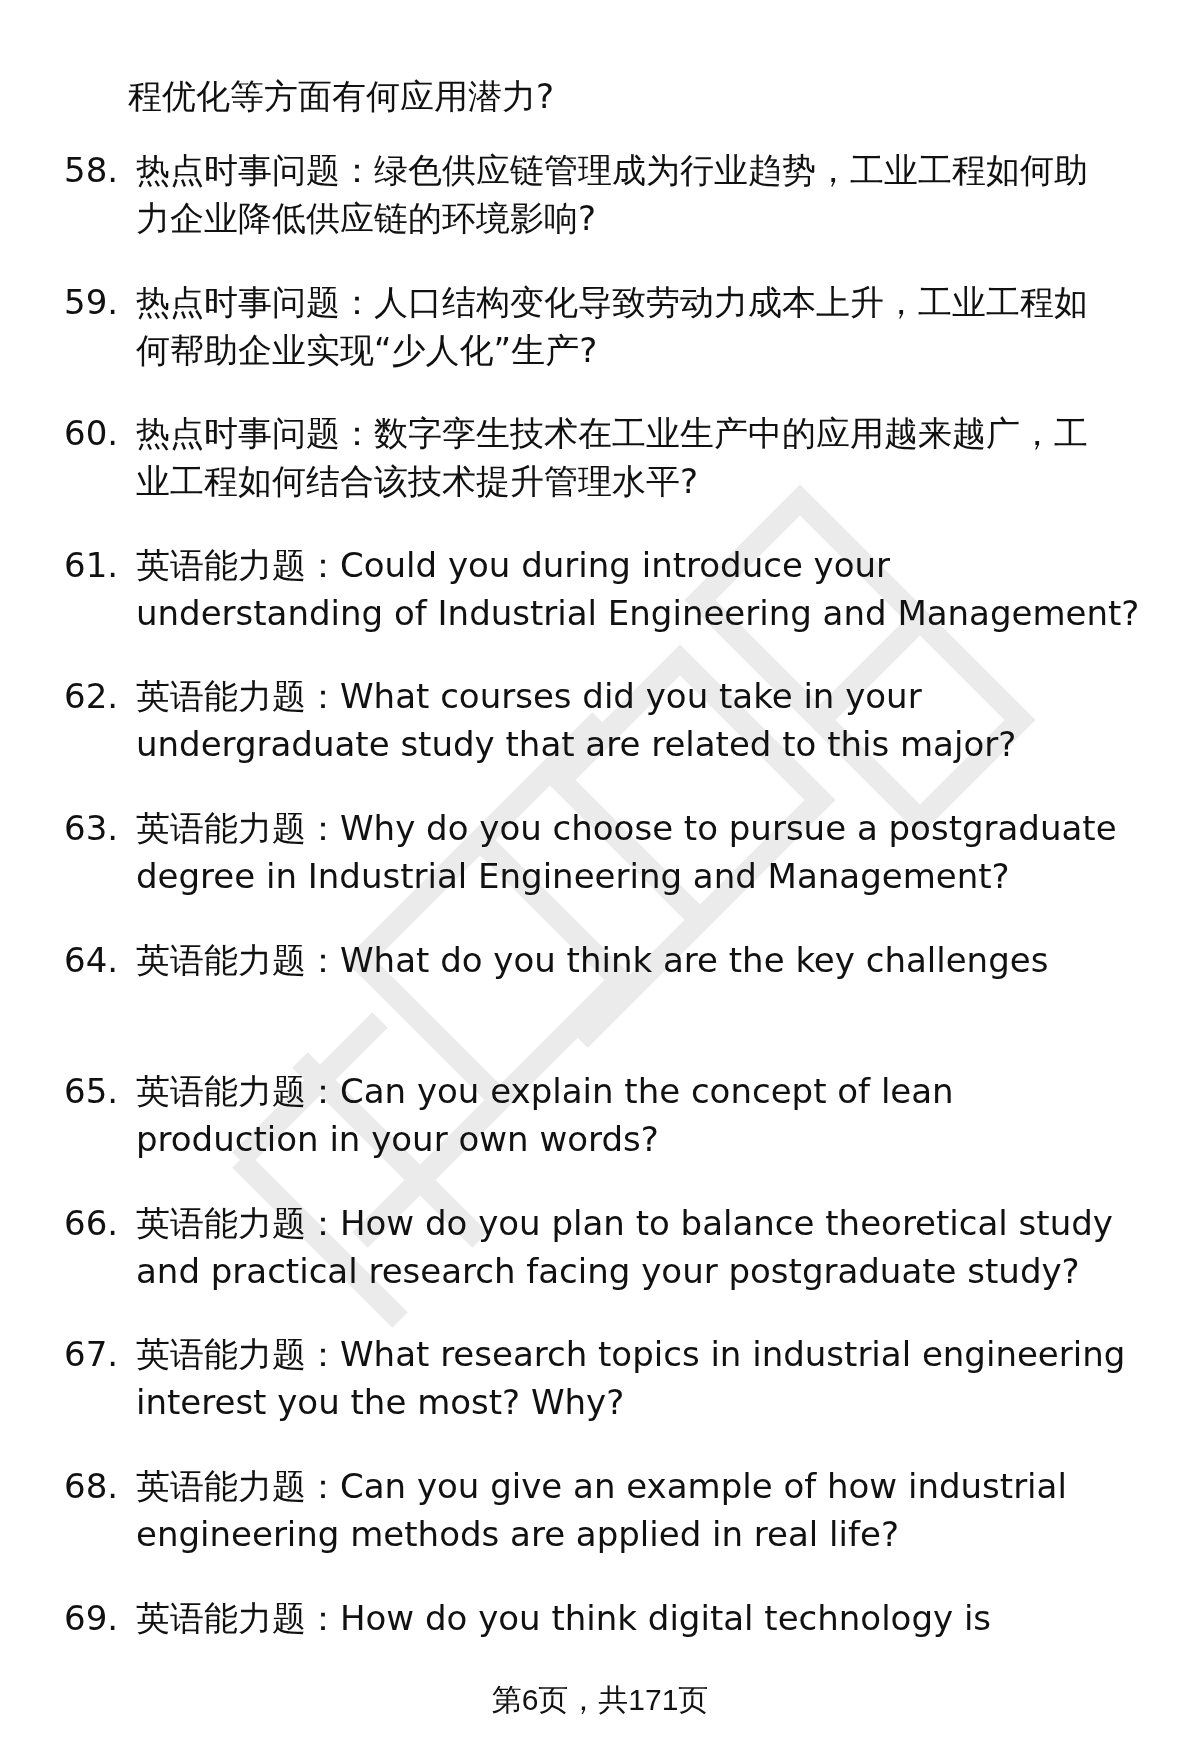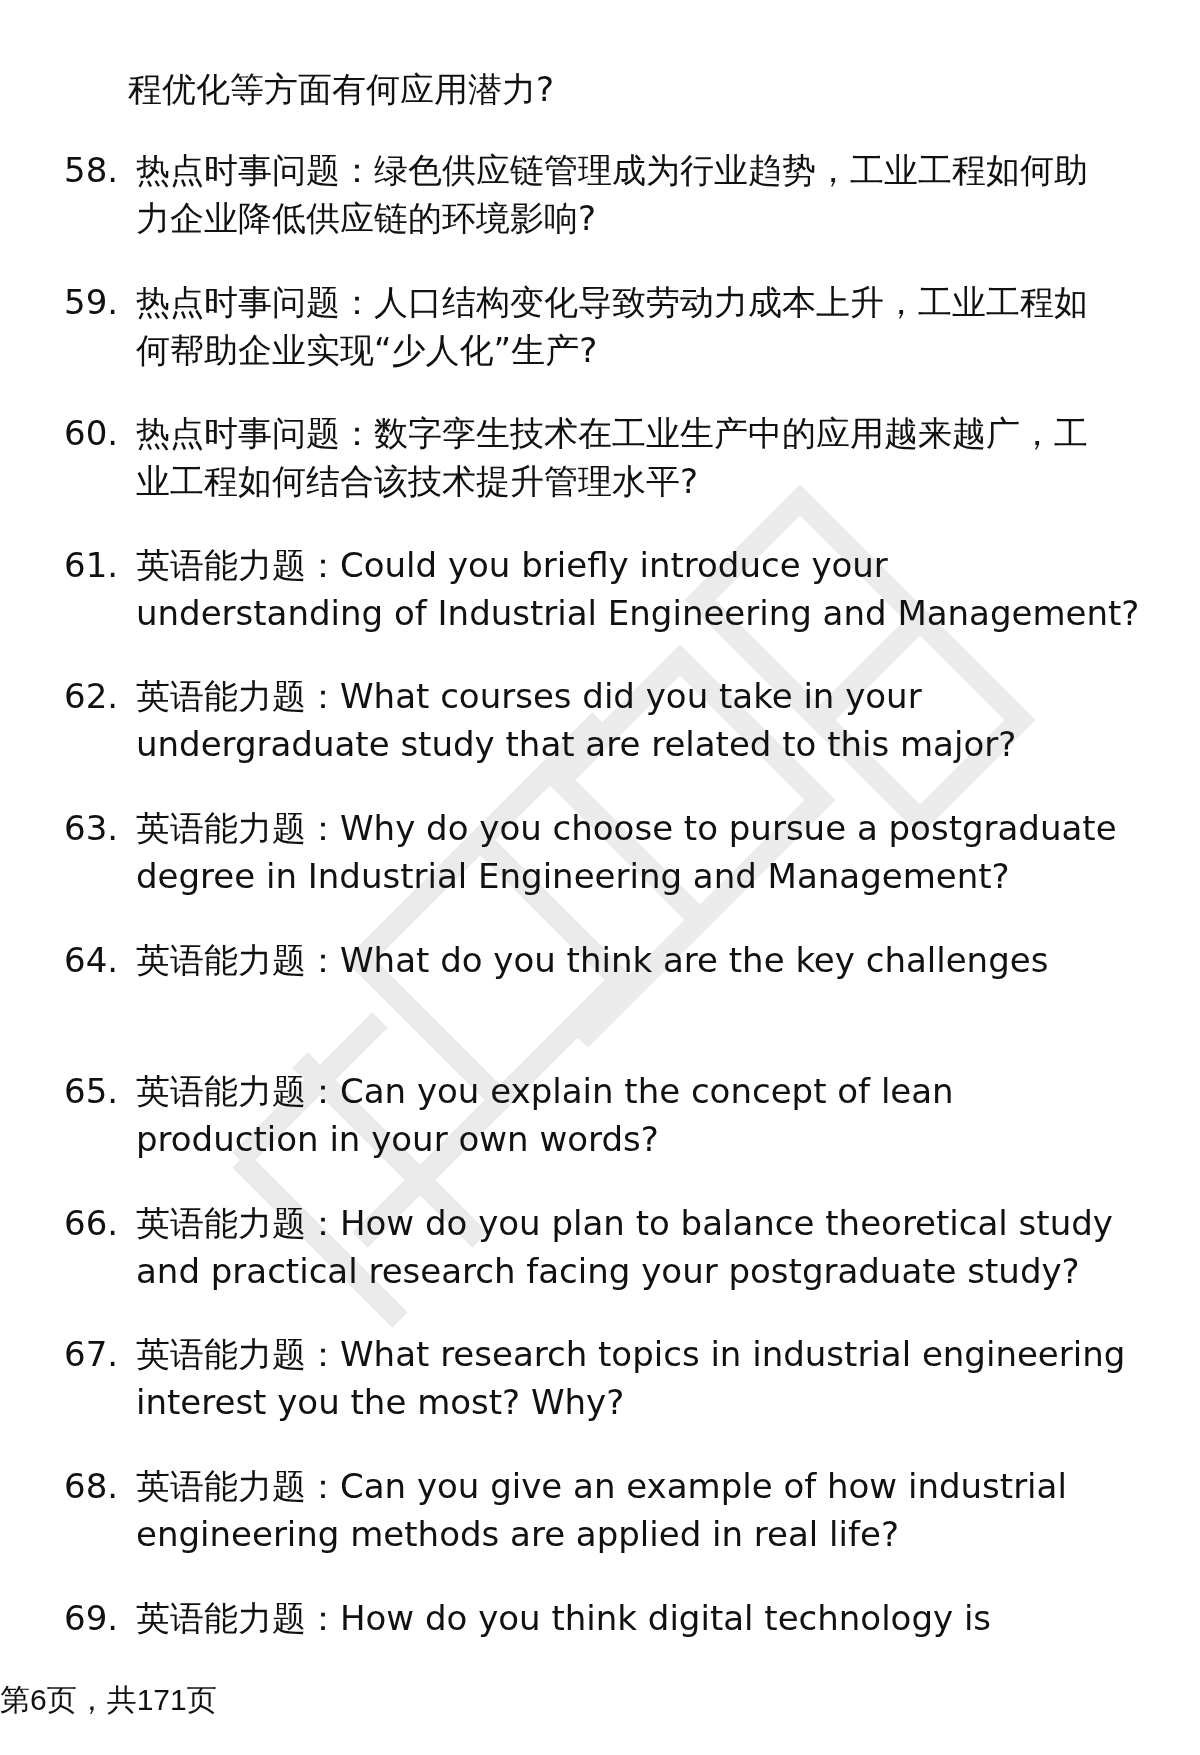--- a/index.html
+++ b/index.html
@@ -7,37 +7,37 @@
     width: 1200px; height: 1755px; position: relative; overflow: hidden;
     font-family: "DejaVu Sans", "Liberation Sans", sans-serif;
     color: #111111;
   }
   .watermark {
     position: absolute; left: 180px; top: 460px; width: 880px; height: 880px;
     pointer-events: none; z-index: 0;
   }
   .page { position: absolute; left: 0; top: 0; width: 1200px; height: 1755px; z-index: 1; }
   .cont {
-    position: absolute; left: 128px; top: 65px;
+    position: absolute; left: 128px; top: 72px;
     font-size: 34px; line-height: 48px; white-space: nowrap;
   }
   .item {
     position: absolute; left: 0; width: 1200px;
     font-size: 34px; line-height: 48px;
   }
   .num {
     position: absolute; left: 52px; top: 0; width: 76px; white-space: nowrap; margin-left: 12px;
   }
   .text {
     position: absolute; left: 128px; top: 0; width: 1040px;
   }
   .text span.line { display: block; white-space: nowrap; margin-left: 8px; }
   .footer {
     position: absolute; left: 0; width: 1200px; top: 1680px;
-    font-size: 30px; line-height: 40px;
+    text-align: center; font-size: 30px; line-height: 40px;
     font-family: "Liberation Sans", "DejaVu Sans", sans-serif;
   }
 </style>
 </head>
 <body>
 
 <svg class="watermark" viewBox="0 0 880 880" xmlns="http://www.w3.org/2000/svg">
   <g fill="none" stroke="#ebebeb" stroke-width="22" stroke-linejoin="miter">
     <path d="M620 40 L740 160 L640 260 L520 140 Z"></path>
     <path d="M740 160 L840 260 L740 360 L640 260"></path>
@@ -73,21 +73,21 @@
       <div class="item" style="top: 409px;">
         <div class="num">60.</div>
         <div class="text">
           <span class="line">热点时事问题：数字孪生技术在工业生产中的应用越来越广，工</span>
           <span class="line">业工程如何结合该技术提升管理水平?</span>
         </div>
       </div>
       <div class="item" style="top: 541px;">
         <div class="num">61.</div>
         <div class="text">
-          <span class="line">英语能力题：Could you briefly introduce your</span>
+          <span class="line">英语能力题：Could you during introduce your</span>
           <span class="line">understanding of Industrial Engineering and Management?</span>
         </div>
       </div>
       <div class="item" style="top: 672px;">
         <div class="num">62.</div>
         <div class="text">
           <span class="line">英语能力题：What courses did you take in your</span>
           <span class="line">undergraduate study that are related to this major?</span>
         </div>
       </div>

